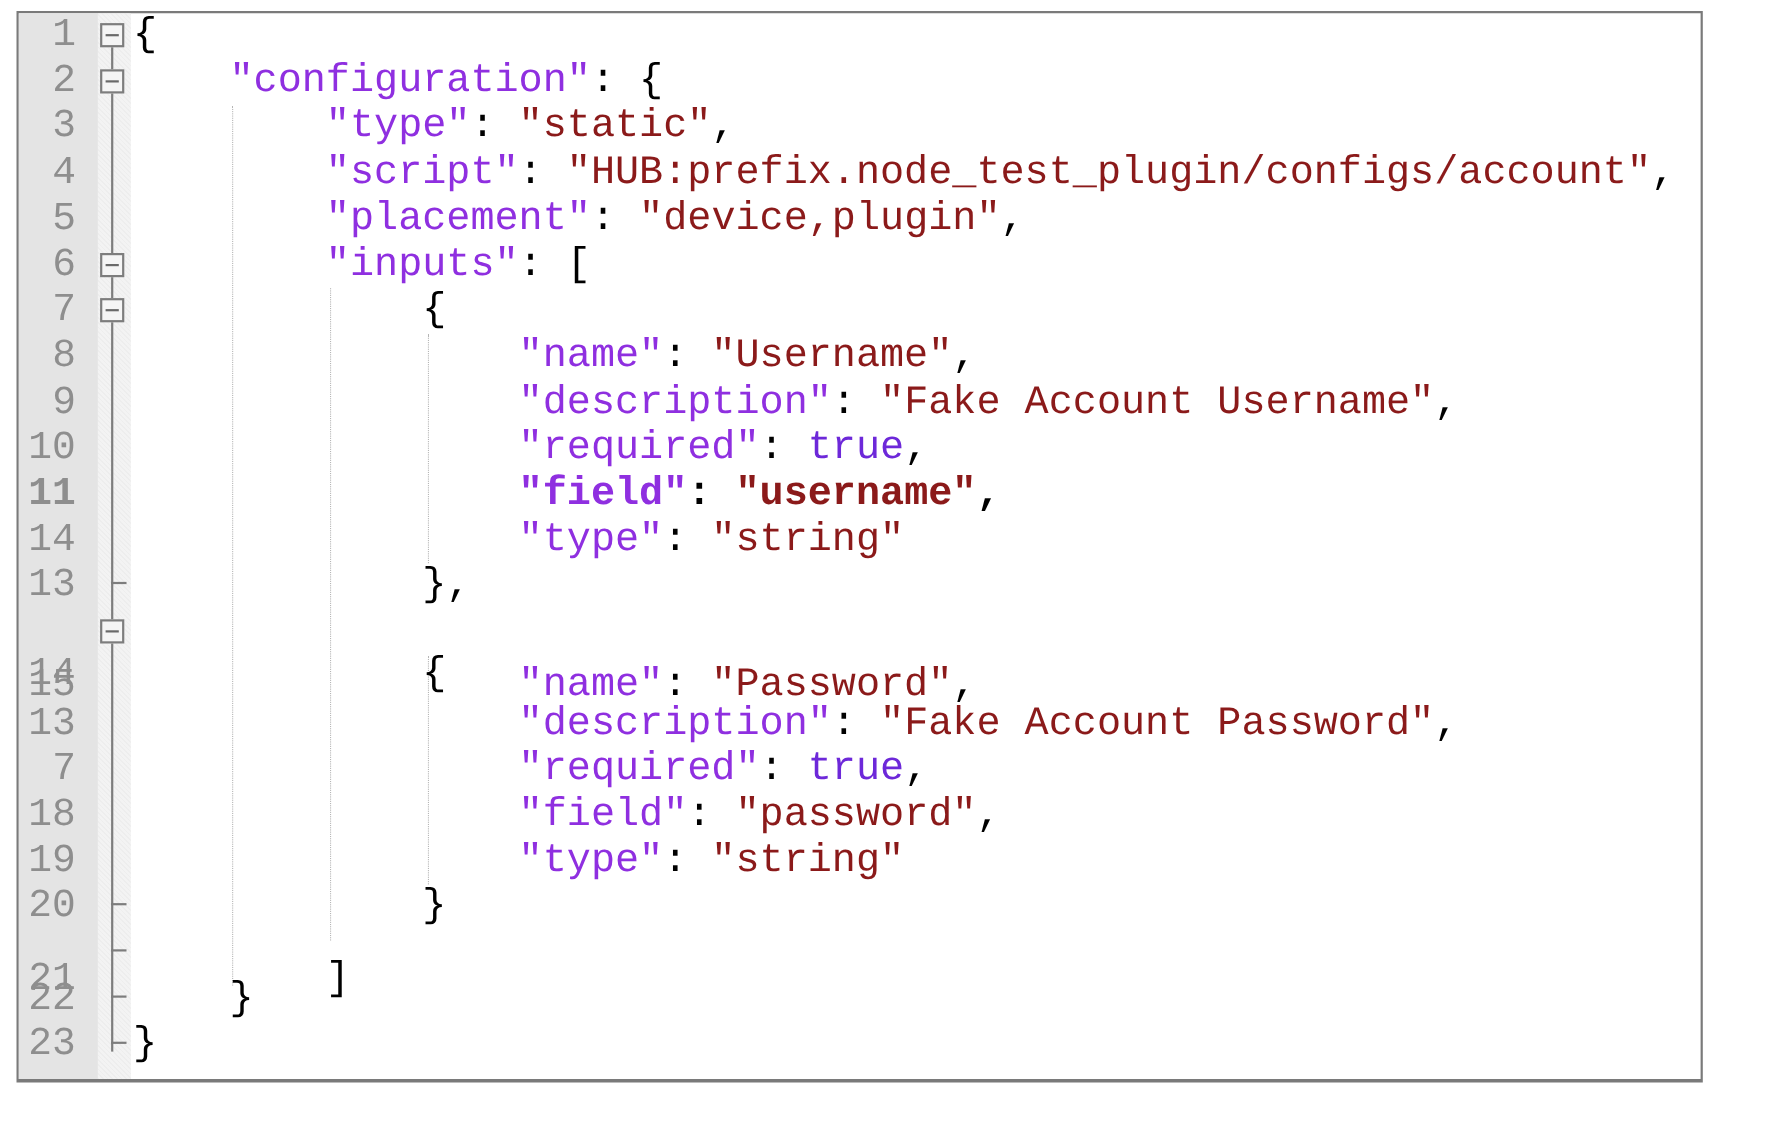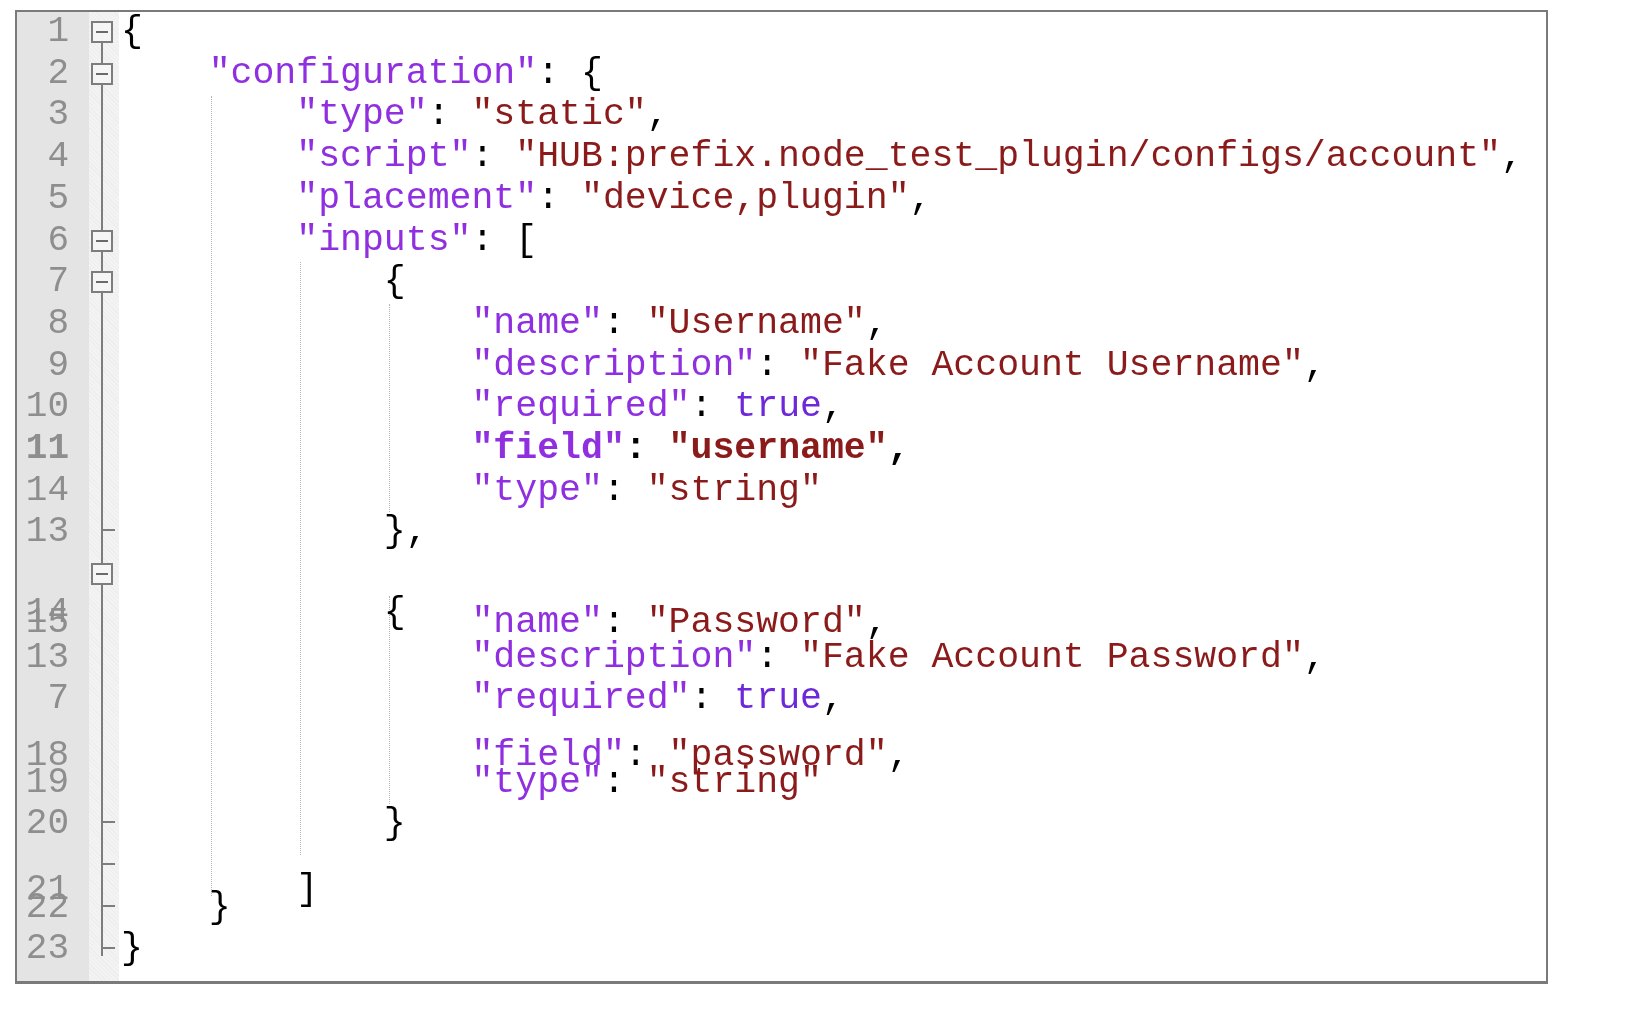--- a/index.html
+++ b/index.html
@@ -131,21 +131,21 @@
         <span class="code"><span>                </span><span class="k">"name"</span><span class="p">: </span><span class="s">"Password"</span><span class="p">,</span></span>
       </div>
       <div class="line" style="top: 624.5px;">
         <span class="ln">13</span>
         <span class="code"><span>                </span><span class="k">"description"</span><span class="p">: </span><span class="s">"Fake Account Password"</span><span class="p">,</span></span>
       </div>
       <div class="line" style="top: 666.2px;">
         <span class="ln">7</span>
         <span class="code"><span>                </span><span class="k">"required"</span><span class="p">: </span><span class="b">true</span><span class="p">,</span></span>
       </div>
-      <div class="line" style="top: 707.9px; margin-top: 15px;">
+      <div class="line" style="top: 707.9px;">
         <span class="ln">18</span>
         <span class="code"><span>                </span><span class="k">"field"</span><span class="p">: </span><span class="s">"password"</span><span class="p">,</span></span>
       </div>
       <div class="line" style="top: 749.6px;">
         <span class="ln">19</span>
         <span class="code"><span>                </span><span class="k">"type"</span><span class="p">: </span><span class="s">"string"</span></span>
       </div>
       <div class="line" style="top: 791.3px;">
         <span class="ln">20</span>
         <span class="code"><span>            </span><span class="p">}</span></span>

